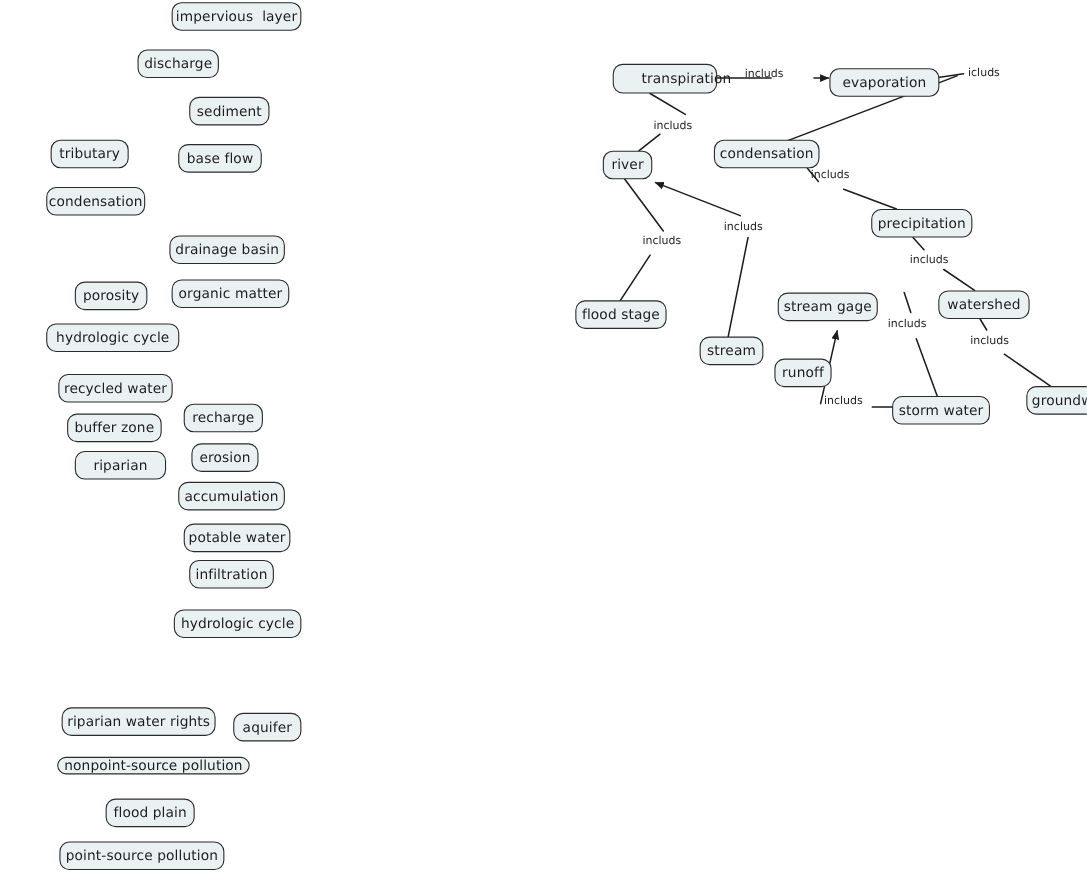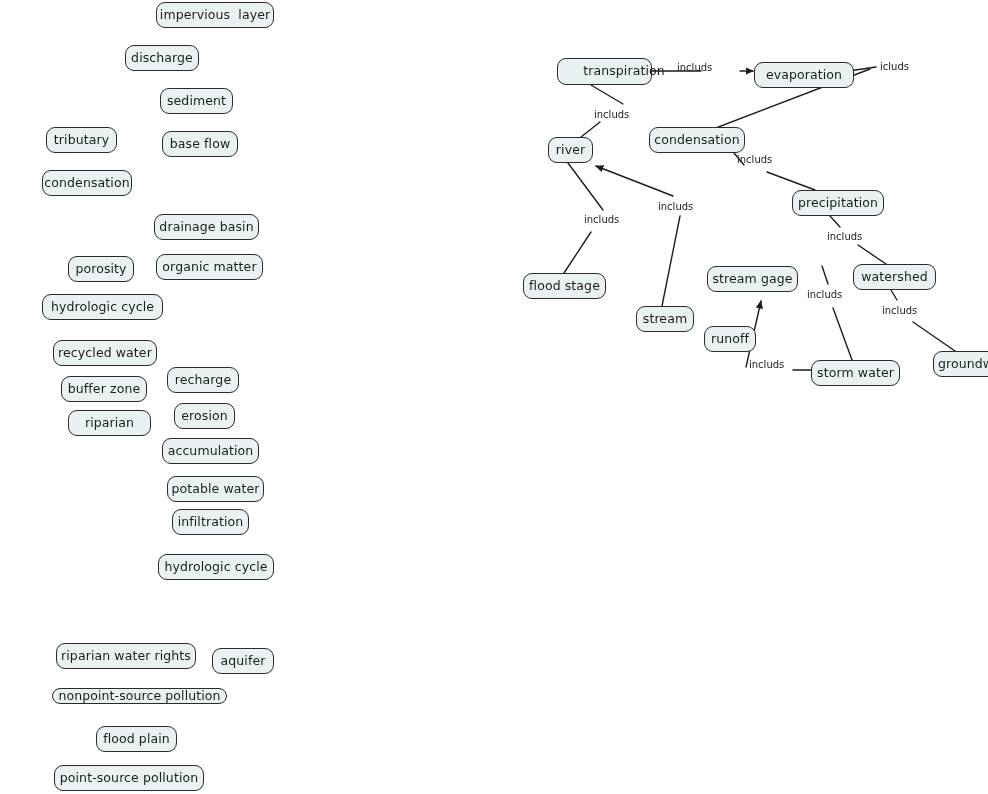--- a/index.html
+++ b/index.html
@@ -87,21 +87,21 @@
         <path d="M 851 290 L 857 300" stroke="#1d1d1d" stroke-width="1.4" fill="none" stroke-linecap="round"></path>
         <path d="M 873 322 L 915 351" stroke="#1d1d1d" stroke-width="1.4" fill="none" stroke-linecap="round"></path>
         <path d="M 771 370 L 753 370" stroke="#1d1d1d" stroke-width="1.4" fill="none" stroke-linecap="round"></path>
         <path d="M 706 367 L 721 301" stroke="#1d1d1d" stroke-width="1.4" fill="none" stroke-linecap="round" marker-end="url(#arrowhead)"></path>
       </g>
   </svg>
 
   <div id="unplaced-layer">
       <div class="node" style="left: 116px; top: 2px; width: 118px; height: 26px;">impervious  layer</div>
       <div class="node" style="left: 85px; top: 45px; width: 74px; height: 26px;">discharge</div>
-      <div class="node" style="left: 120px; top: 88px; width: 73px; height: 26px;">sediment</div>
+      <div class="node" style="left: 132px; top: 88px; width: 73px; height: 26px;">sediment</div>
       <div class="node" style="left: 6px; top: 127px; width: 71px; height: 26px;">tributary</div>
       <div class="node" style="left: 122px; top: 131px; width: 76px; height: 26px;">base flow</div>
       <div class="node" style="left: 2px; top: 170px; width: 90px; height: 26px;">condensation</div>
       <div class="node" style="left: 114px; top: 214px; width: 105px; height: 26px;">drainage basin</div>
       <div class="node" style="left: 28px; top: 256px; width: 66px; height: 26px;">porosity</div>
       <div class="node" style="left: 116px; top: 254px; width: 107px; height: 26px;">organic matter</div>
       <div class="node" style="left: 2px; top: 294px; width: 121px; height: 26px;">hydrologic cycle</div>
       <div class="node" style="left: 13px; top: 340px; width: 104px; height: 26px;">recycled water</div>
       <div class="node" style="left: 127px; top: 367px; width: 72px; height: 26px;">recharge</div>
       <div class="node" style="left: 21px; top: 376px; width: 86px; height: 26px;">buffer zone</div>

